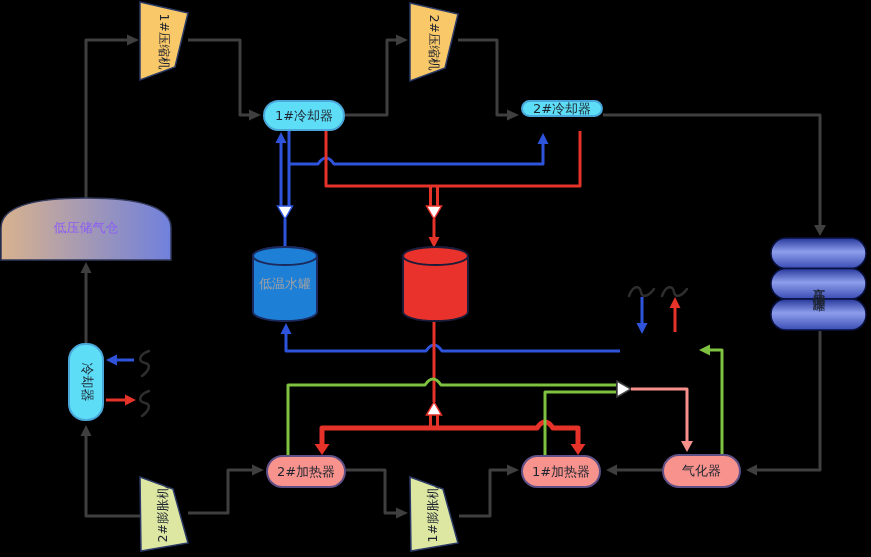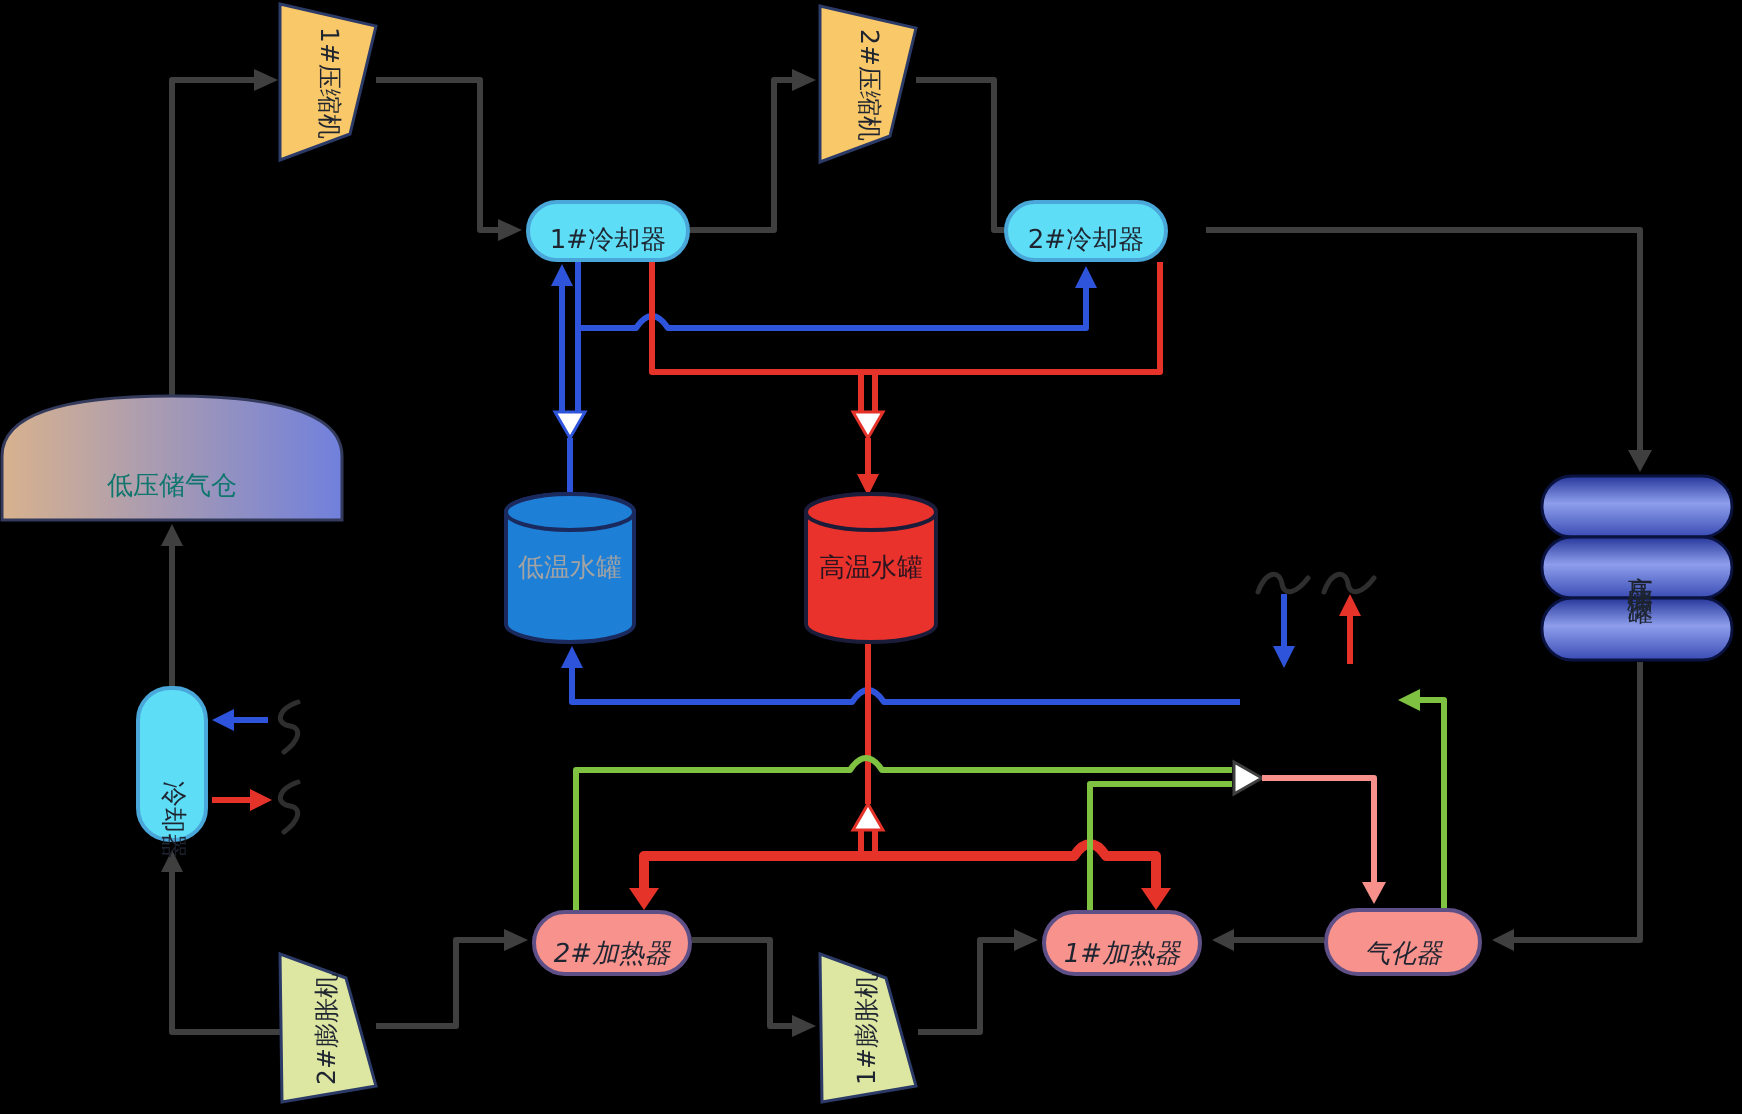--- a/index.html
+++ b/index.html
@@ -1,23 +1,23 @@
 <!DOCTYPE html>
 <html><head>
 <meta charset="utf-8">
 <style>
   html,body{margin:0;padding:0;background:#000;}
   #canvas{position:relative;width:871px;height:557px;background:#000;overflow:hidden;
           font-family:"DejaVu Sans","Liberation Sans",sans-serif;}
   #wires{position:absolute;left:0;top:0;}
   .node,.shape-label{position:absolute;display:flex;align-items:center;justify-content:center;
           font-size:13px;color:#1e2430;box-sizing:border-box;text-align:center;}
-  .stadium{border-radius:17px;border:2px solid;align-items:flex-end;}
+  .stadium{border-radius:17px;border:2px solid;}
   .cyan{background:#5EDEF6;border-color:#4AA7DA;}
-  .salmon{background:#F7928C;border-color:#5E5086;font-style:italic;}
+  .salmon{background:#F7928C;border-color:#5E5086;}
   .rot90 span{transform:rotate(90deg);white-space:nowrap;display:block;}
   .rotm90 span{transform:rotate(-90deg);white-space:nowrap;display:block;}
   .vtext span{writing-mode:vertical-rl;text-orientation:upright;letter-spacing:3px;white-space:nowrap;}
   .shape-label{pointer-events:none;}
 </style>
 </head>
 <body>
 
 <div id="canvas">
 
@@ -140,21 +140,21 @@
     <g>
       <rect x="771" y="238" width="95" height="30.5" rx="15" fill="url(#hpGrad)" stroke="#0A1240" stroke-width="1.5"></rect>
       <rect x="771" y="268.5" width="95" height="30.5" rx="15" fill="url(#hpGrad)" stroke="#0A1240" stroke-width="1.5"></rect>
       <rect x="771" y="299" width="95" height="31" rx="15" fill="url(#hpGrad)" stroke="#0A1240" stroke-width="1.5"></rect>
     </g>
   </svg>
 
   <div class="node stadium cyan" style="left:263px;top:100px;width:82px;height:31px">
     <span>1#冷却器</span>
   </div>
-  <div class="node stadium cyan" style="left:502px;top:100px;width:82px;height:31px">
+  <div class="node stadium cyan" style="left:521px;top:100px;width:82px;height:17px">
     <span>2#冷却器</span>
   </div>
   <div class="node stadium cyan rot90" style="left:68px;top:343px;width:36px;height:78px">
     <span>冷却器</span>
   </div>
   <div class="node stadium salmon" style="left:266px;top:455px;width:80px;height:33px">
     <span>2#加热器</span>
   </div>
   <div class="node stadium salmon" style="left:521px;top:455px;width:80px;height:33px">
     <span>1#加热器</span>
@@ -168,26 +168,23 @@
   </div>
   <div class="shape-label rot90" style="left:410px;top:3px;width:48px;height:78px;font-size:12.5px">
     <span>2#压缩机</span>
   </div>
   <div class="shape-label rotm90" style="left:140px;top:477px;width:48px;height:74px;font-size:12.5px">
     <span>2#膨胀机</span>
   </div>
   <div class="shape-label rotm90" style="left:410px;top:477px;width:48px;height:74px;font-size:12.5px">
     <span>1#膨胀机</span>
   </div>
-  <div class="shape-label" style="left:0px;top:215px;width:172px;height:56px;color:#0f766e">
+  <div class="shape-label" style="left:0px;top:200px;width:172px;height:56px;color:#8b5cf6">
     <span>低压储气仓</span>
   </div>
   <div class="shape-label" style="left:253px;top:252px;width:64px;height:64px;color:#a3a3a3">
     <span>低温水罐</span>
-  </div>
-  <div class="shape-label" style="left:403px;top:252px;width:65px;height:64px;color:#2a1420">
-    <span>高温水罐</span>
   </div>
   <div class="shape-label vtext" style="left:771px;top:238px;width:95px;height:93px;color:#1d2430;font-size:13px">
     <span>高压储液罐</span>
   </div>
 
 </div>
 
 </body></html>

